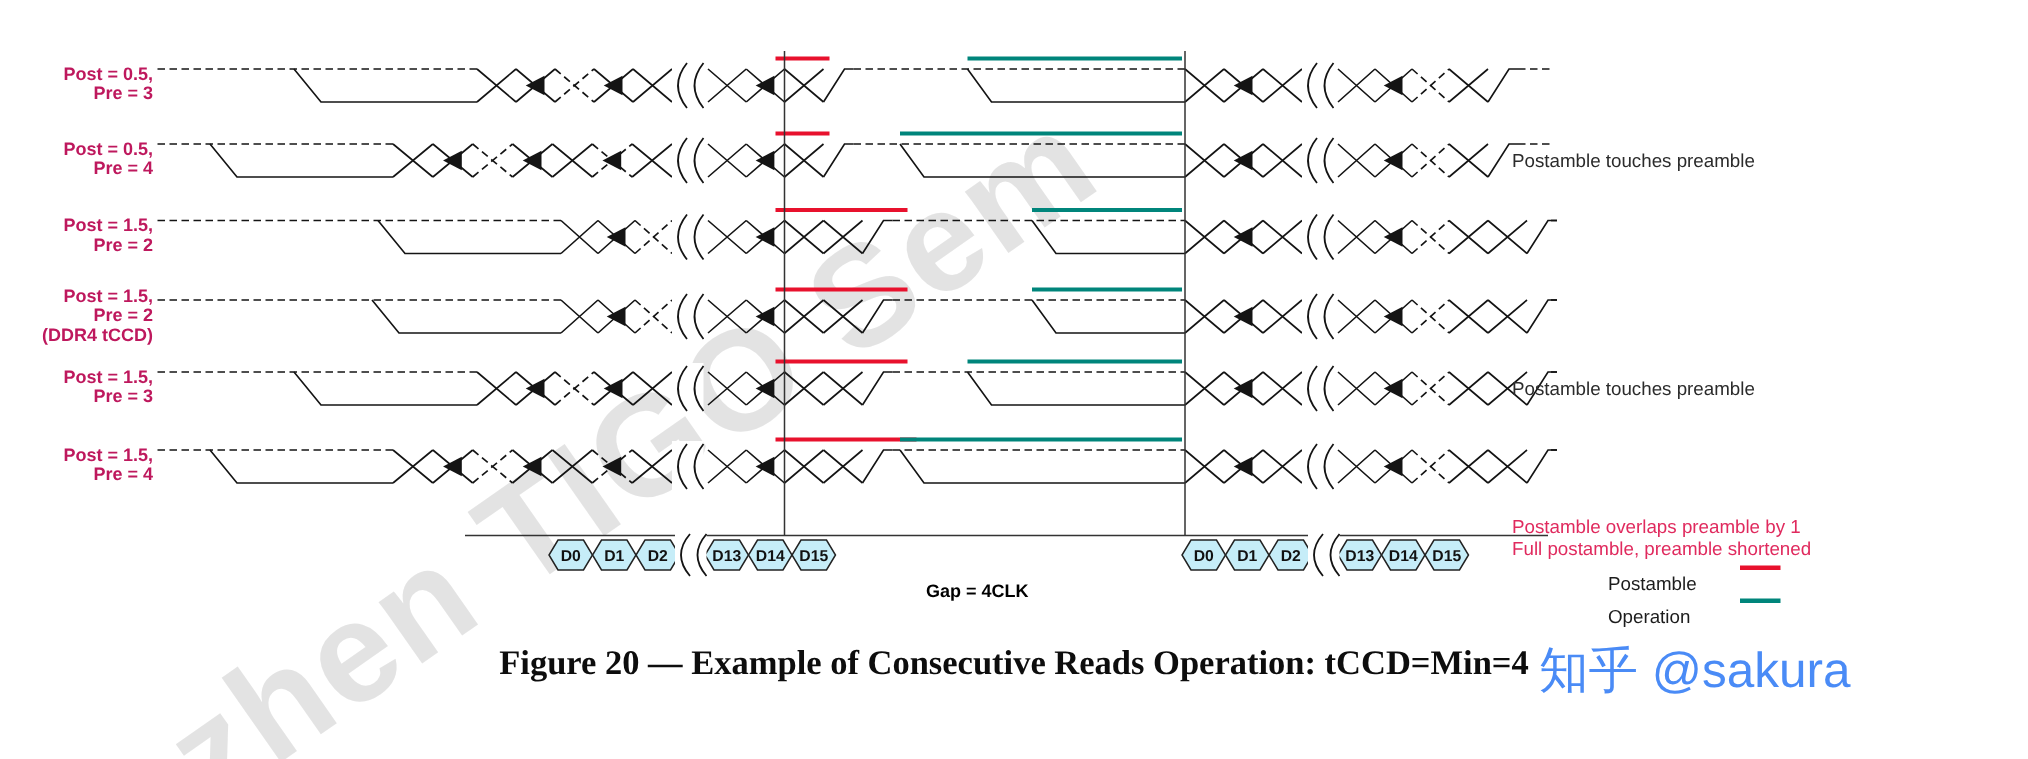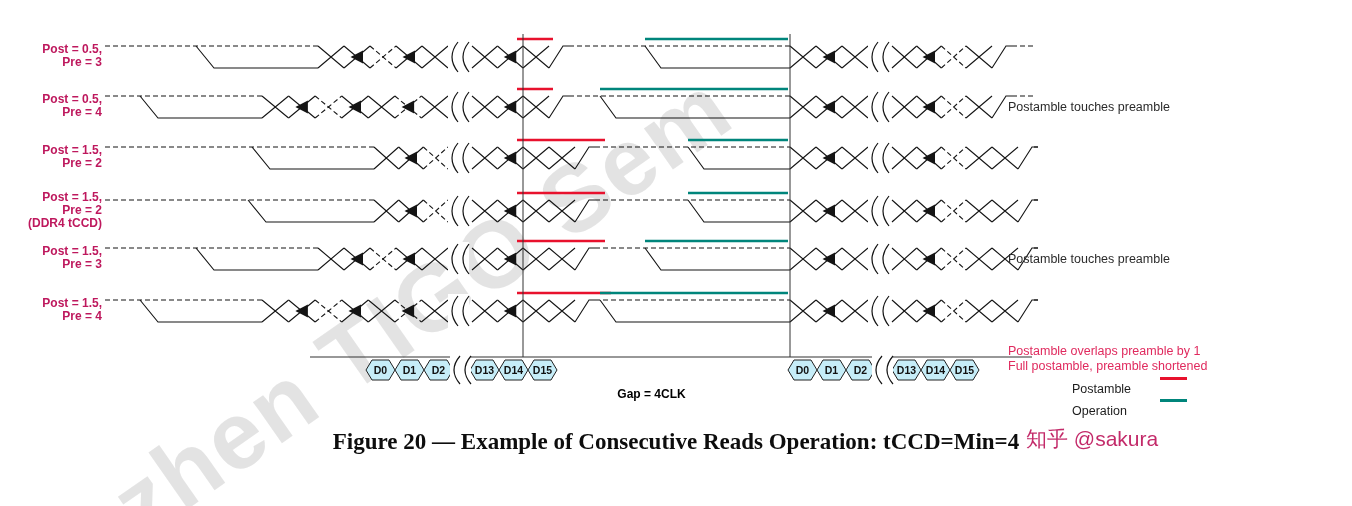--- a/index.html
+++ b/index.html
@@ -13,21 +13,21 @@
              color:#be185d;line-height:13px;}
   .row-annot{position:absolute;left:1008px;font-size:12.5px;line-height:15px;font-weight:400;}
   #legend{position:absolute;left:1072px;top:367px;}
   .legend-entry{display:flex;align-items:center;height:22px;}
   .legend-entry .lg-label{width:88px;font-size:12.5px;color:#1c1c1c;margin-top:21px;}
   .legend-line{width:27px;height:3px;}
   .gap-label{position:absolute;left:594px;top:387px;width:115px;text-align:center;
              font-weight:700;font-size:12px;color:#000000;}
   .caption{position:absolute;left:0;top:429px;width:100%;text-align:center;
            font-family:"Liberation Serif", serif;font-weight:700;font-size:23px;color:#0d0d0d;}
-  .wm-credit{position:absolute;left:1026px;top:425px;font-size:21px;color:#be185d;opacity:.92;}
+  .wm-credit{position:absolute;left:1026px;top:425px;font-size:33px;color:#3b82f6;opacity:.92;}
 </style>
 </head>
 <body>
 
 <div id="stage">
   <div class="wm-diag">zhen TIGO Sem</div>
   <svg id="wave" width="1352" height="506">
       <g>
         <path d="M105 46 H318" fill="none" stroke="#141414" stroke-width="1.1" stroke-dasharray="5 3"></path>
         <path d="M196 46 L214 68 H318" fill="none" stroke="#141414" stroke-width="1.1"></path>

